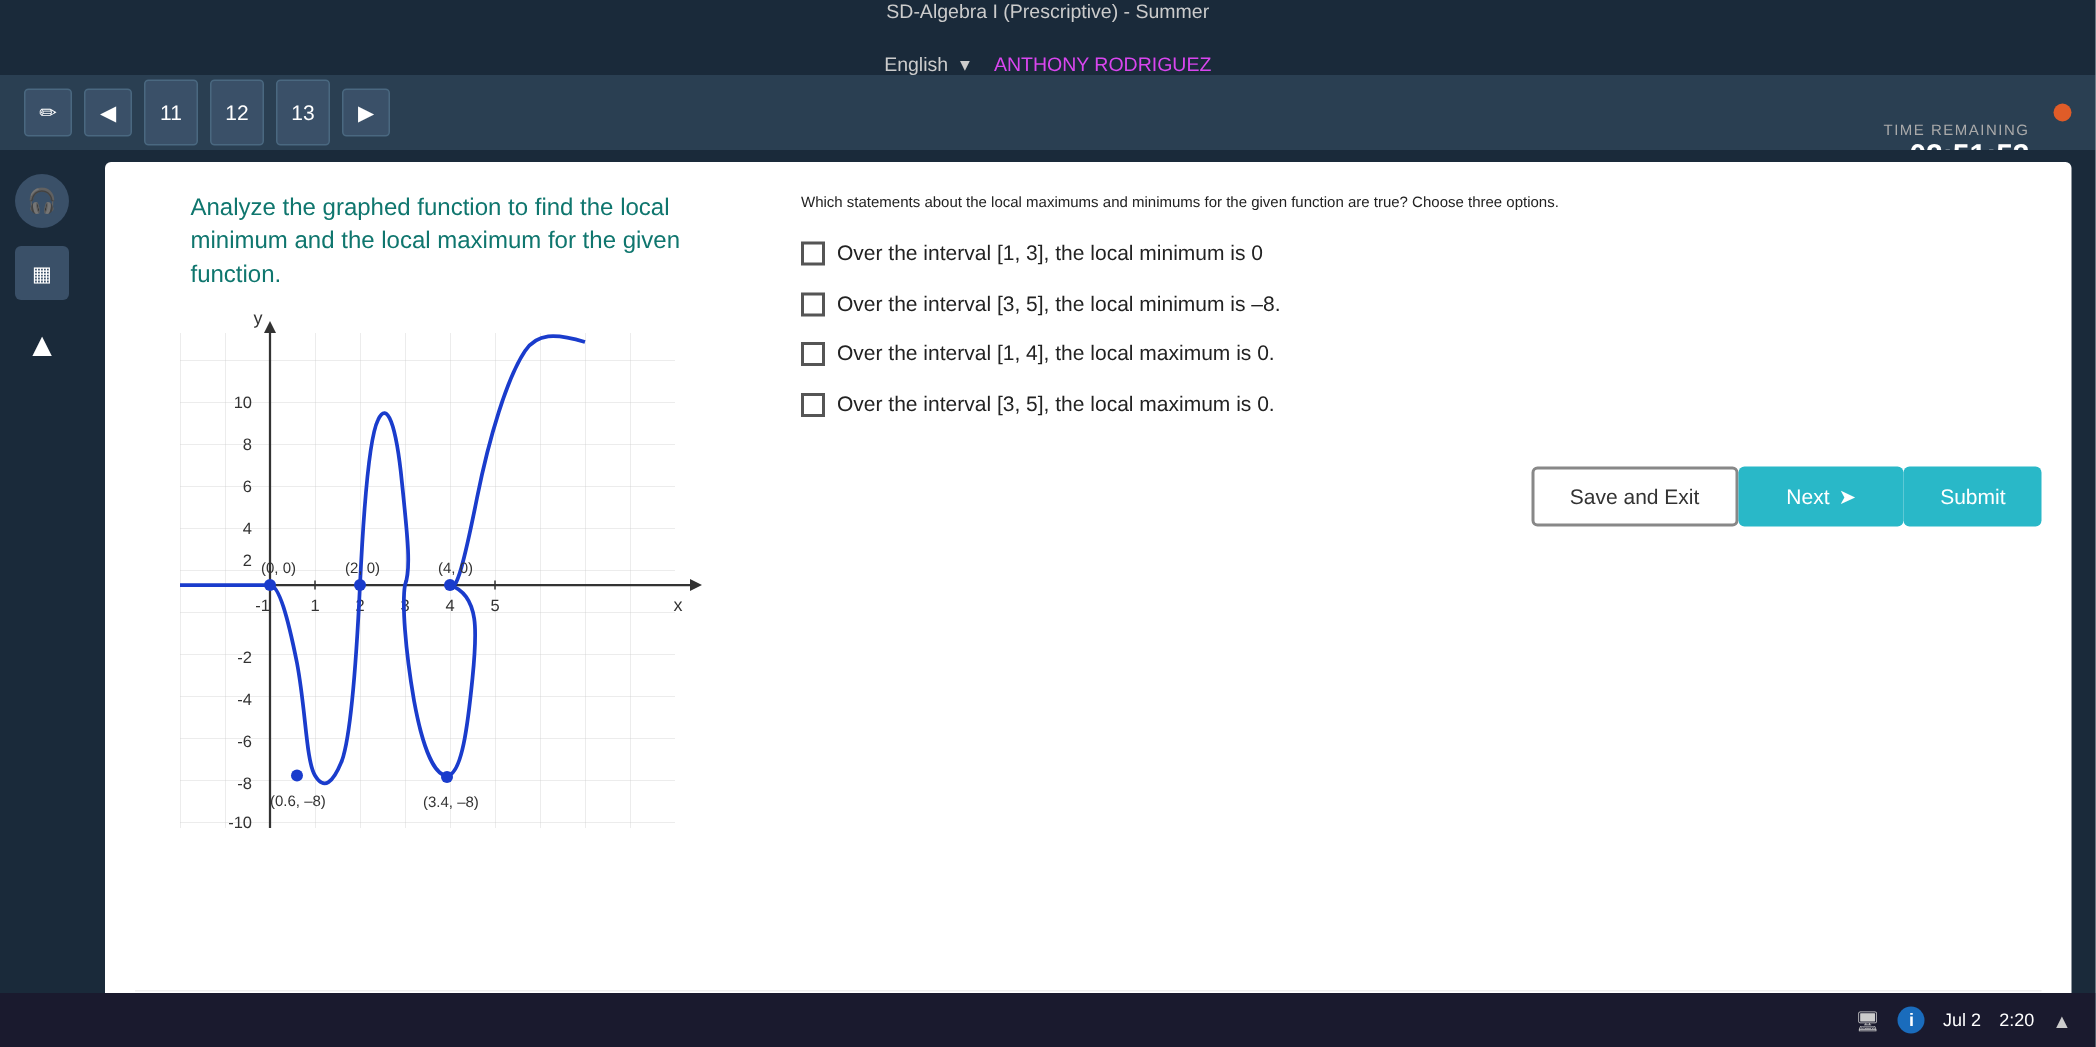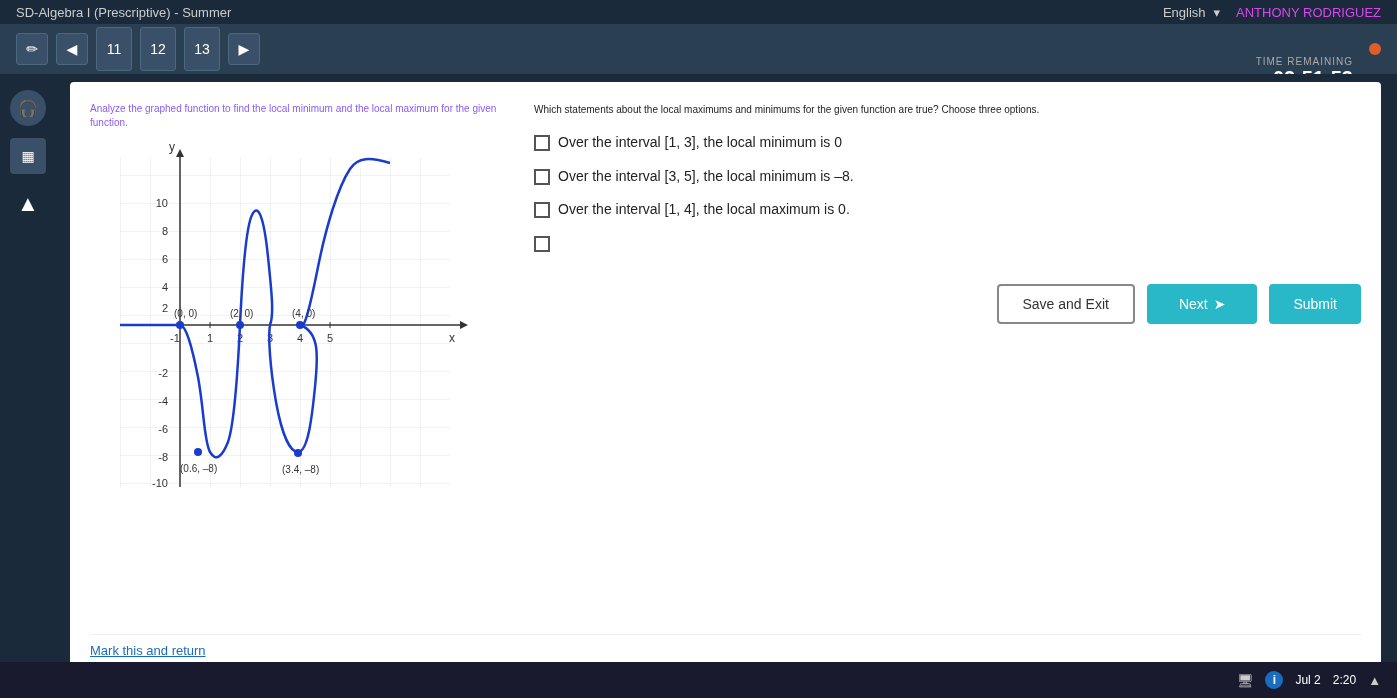--- a/index.html
+++ b/index.html
@@ -8,26 +8,27 @@
       height: 698px;
       background: #1a2a3a;
       font-family: Arial, sans-serif;
       overflow: hidden;
       position: relative;
     }
 
     
     .top-bar {
       width: 100%;
-      height: 24px;
+      height: 50px;
       background: #1a2a3a;
       display: flex;
       align-items: center;
       justify-content: space-between;
       padding: 0 16px;
+      flex-direction: column;
     }
     .top-bar-left {
       color: #ccc;
       font-size: 13px;
     }
     .top-bar-right {
       display: flex;
       align-items: center;
       gap: 8px;
       color: #ccc;
@@ -164,24 +165,25 @@
       gap: 24px;
       flex: 1;
     }
     .left-section {
       flex: 0 0 420px;
     }
     .right-section {
       flex: 1;
     }
     .question-text {
-      font-size: 10px;
-      color: #8b5cf6;
+      font-size: 16px;
+      color: #0f766e;
       margin-bottom: 12px;
       line-height: 1.4;
+      margin-left: 37px;
     }
 
     
     .graph-container {
       width: 380px;
       height: 380px;
       position: relative;
     }
     .graph-svg {
       width: 100%;
@@ -445,25 +447,26 @@
             <span class="option-text">Over the interval [3, 5], the local minimum is –8.</span>
           </div>
 
           <div class="option-item">
             <div class="option-checkbox"></div>
             <span class="option-text">Over the interval [1, 4], the local maximum is 0.</span>
           </div>
 
           <div class="option-item">
             <div class="option-checkbox"></div>
+            <span class="option-text">Over the interval [3, 5], the local maximum is 0.</span>
           </div>
 
         </div>
 
-        <div style="margin-top: 32px; display: flex; justify-content: flex-end; gap: 12px;">
+        <div style="margin-top: 32px; display: flex; justify-content: flex-end; ">
           <button class="btn-save">Save and Exit</button>
           <button class="btn-next">
             <span>Next</span>
             <span>➤</span>
           </button>
           <button class="btn-submit">Submit</button>
         </div>
       </div>
     </div>
 

